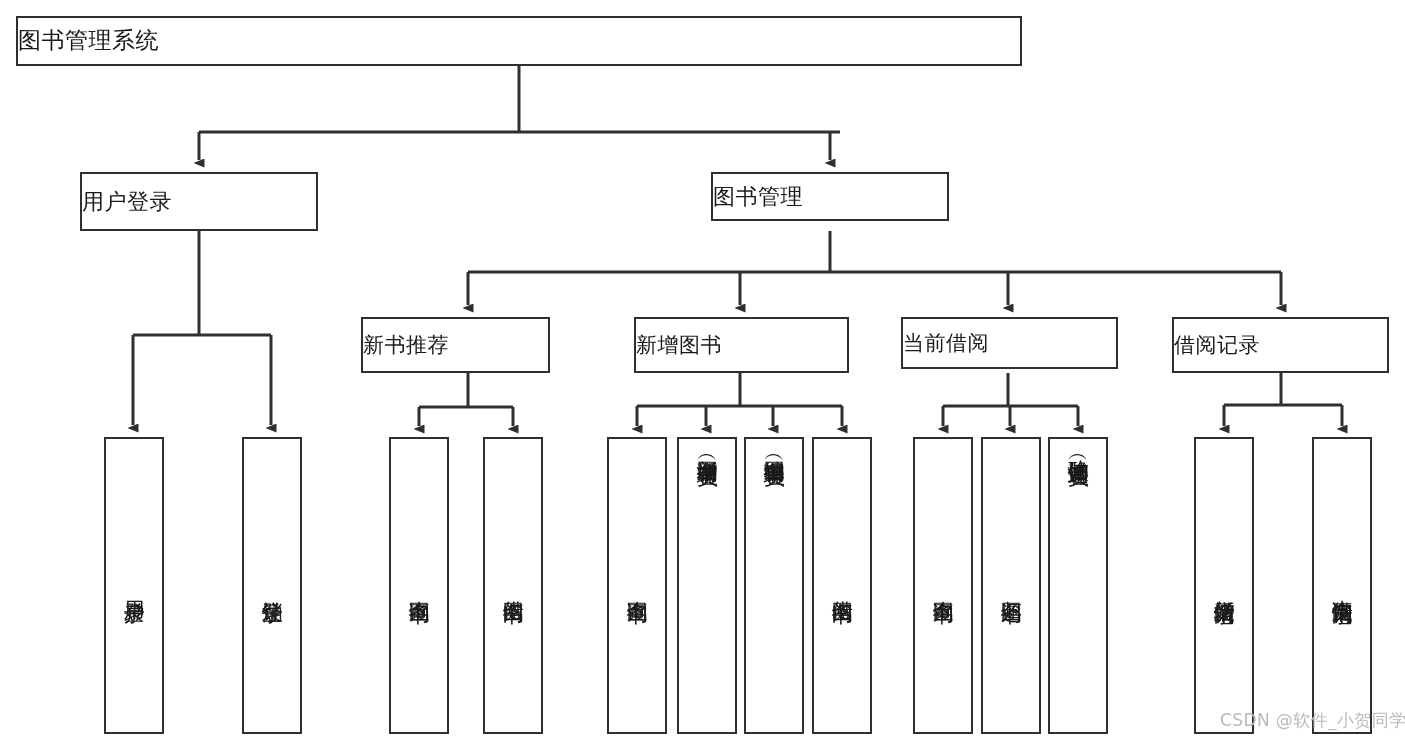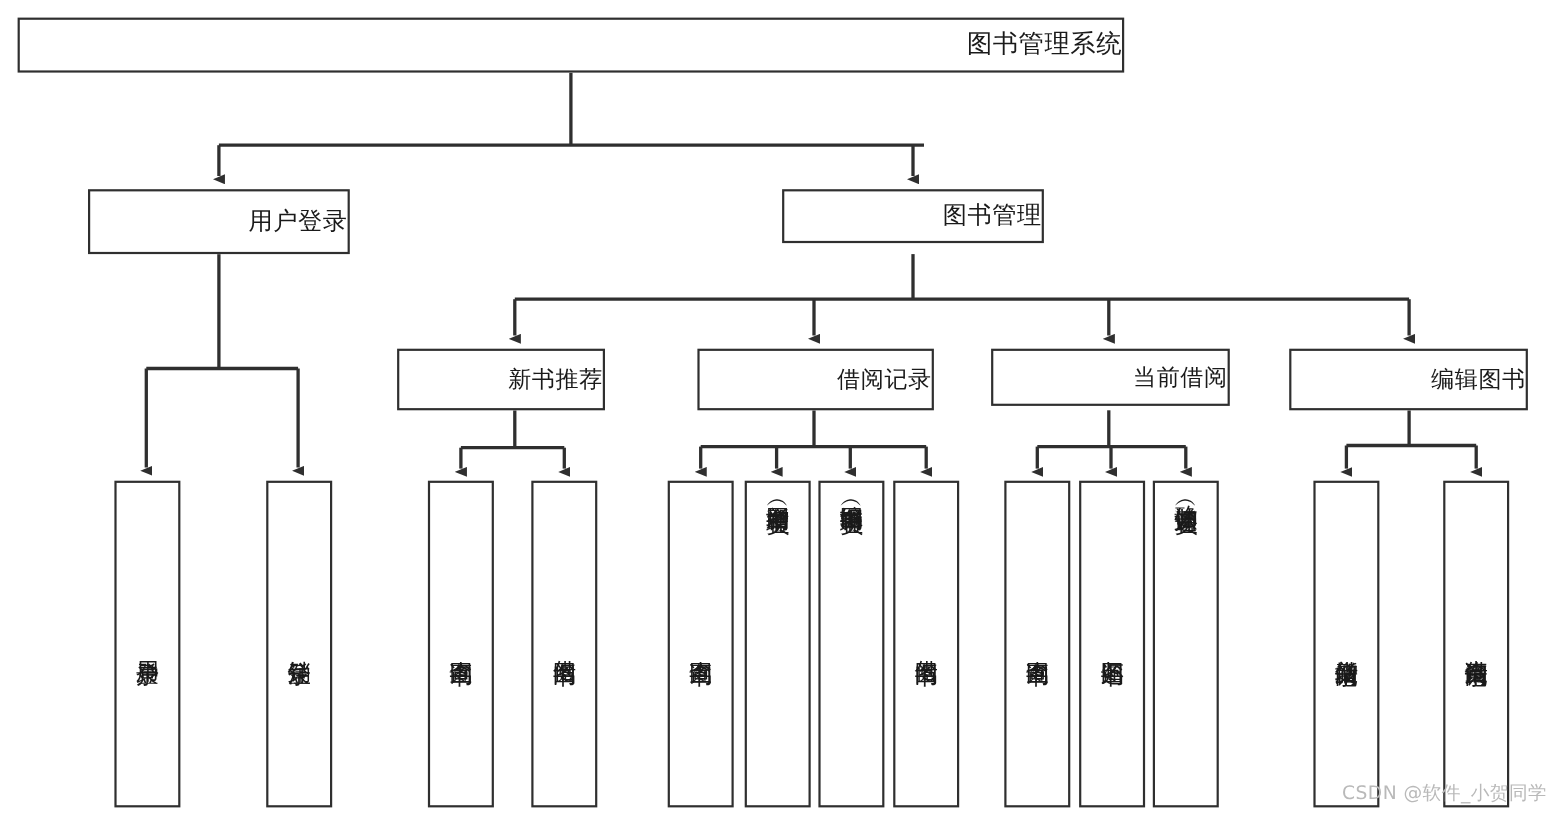--- a/index.html
+++ b/index.html
@@ -26,21 +26,21 @@
     width: 1405px;
     height: 747px;
   }
   .node-box {
     position: absolute;
     box-sizing: border-box;
     border: 2.5px solid #2f2f2f;
     background: #ffffff;
     display: flex;
     align-items: center;
-    justify-content: flex-end;
+    justify-content: flex-start;
     color: #1a1a1a;
   }
   .node-label {
     display: block;
     text-align: center;
     line-height: 1.18;
     letter-spacing: 0.5px;
     white-space: nowrap;
   }
   .node-root .node-label { font-size: 23px; }
@@ -138,27 +138,27 @@
     <span class="node-label">用户登录</span>
   </div>
   <div class="node-box node-l2" style="left:711px; top:172px; width:238px; height:49px;">
     <span class="node-label">图书管理</span>
   </div>
 
   <div class="node-box node-l3" style="left:361px; top:317px; width:189px; height:56px;">
     <span class="node-label">新书推荐</span>
   </div>
   <div class="node-box node-l3" style="left:634px; top:317px; width:215px; height:56px;">
-    <span class="node-label">借阅记录</span>
+    <span class="node-label">新增图书</span>
   </div>
   <div class="node-box node-l3" style="left:901px; top:317px; width:217px; height:52px;">
     <span class="node-label">当前借阅</span>
   </div>
   <div class="node-box node-l3" style="left:1172px; top:317px; width:217px; height:56px;">
-    <span class="node-label">编辑图书</span>
+    <span class="node-label">借阅记录</span>
   </div>
 
   <div class="node-box node-leaf leaf-short" style="left:104px; top:437px; width:60px; height:297px;">
     <span class="node-label">用户登录</span>
   </div>
   <div class="node-box node-leaf leaf-short" style="left:242px; top:437px; width:60px; height:297px;">
     <span class="node-label">注销登录</span>
   </div>
 
   <div class="node-box node-leaf leaf-short" style="left:389px; top:437px; width:60px; height:297px;">

